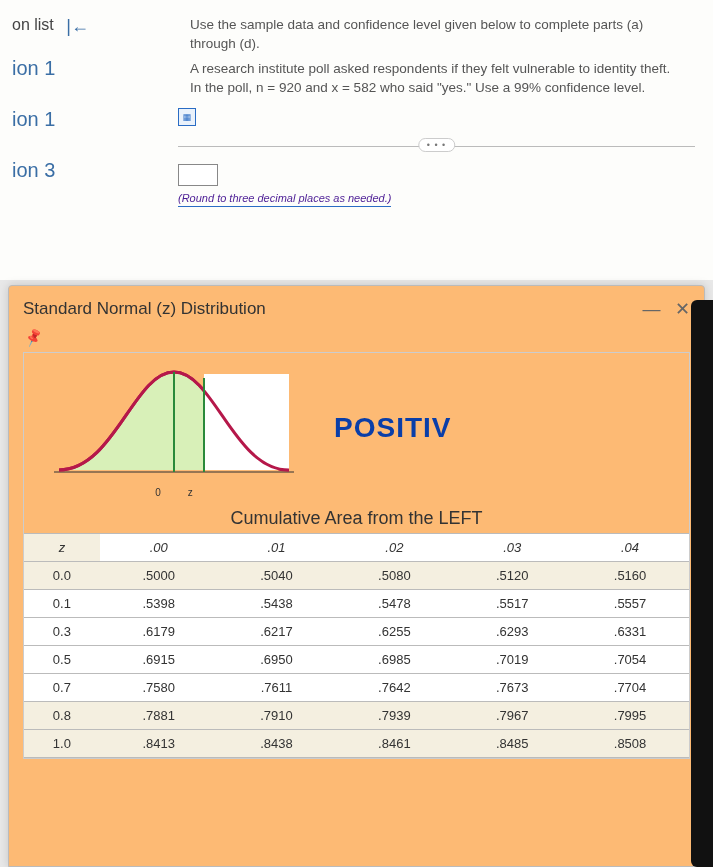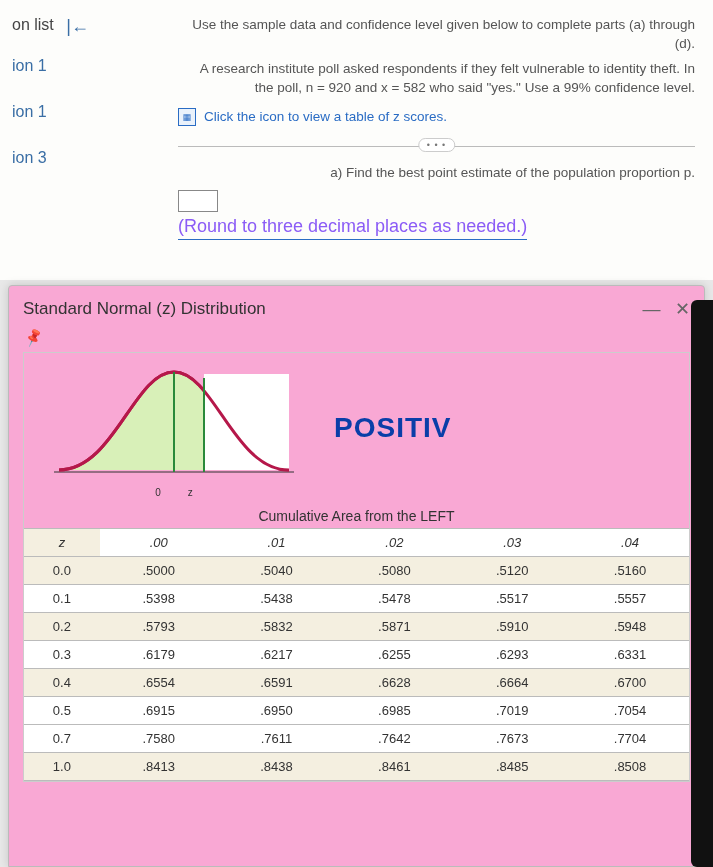--- a/index.html
+++ b/index.html
@@ -18,45 +18,45 @@
     height: 280px;
     display: flex;
   }
   .sidebar {
     width: 160px;
     padding: 10px 0;
     color: #555;
     font-size: 15px;
   }
   .sidebar-title { padding: 6px 12px; font-size: 16px; color: #444; }
-  .sidebar-item { padding: 14px 12px; color: #3a6ea5; font-size: 16px; }
+  .sidebar-item { padding: 14px 12px; color: #3a6ea5; font-size: 20px; }
   .collapse-icon { display:inline-block; margin-left:8px; color:#3a6ea5; font-size:18px; vertical-align:top; }
   .main {
     flex: 1;
     padding: 10px 18px;
     font-size: 13.5px;
     color: #555;
   }
-  .main p { margin: 6px 0; line-height: 1.4; text-align: right; }
+  .main p { margin: 6px 12px; line-height: 1.4; }
   .z-link { color: #2a6cc4; display:flex; align-items:center; gap:8px; margin:10px 0; }
   .z-icon { width:18px; height:18px; border:1px solid #2a6cc4; background:#eaf2fb; display:flex; align-items:center; justify-content:center; font-size:9px; }
   .hr-wrap { position:relative; height:20px; margin:8px 0; }
   .hr-line { border-top:1px solid #bbb; position:absolute; left:0; right:0; top:10px; }
   .hr-expand { position:absolute; left:50%; top:2px; transform:translateX(-50%); background:#fff; border:1px solid #ccc; border-radius:10px; font-size:9px; padding:1px 8px; color:#777; letter-spacing:1px;}
   .part-a { margin-top:8px; }
   .ans-box { width:40px; height:22px; border:1px solid #888; margin:8px 0 4px 0; background:#fff; }
-  .round-note { font-size:18px; color:#8b5cf6; border-bottom:1px solid #2a6cc4; display:inline-block; padding-bottom:2px;}
+  .round-note { font-size:11px; color:#4c1d95; border-bottom:1px solid #2a6cc4; display:inline-block; padding-bottom:2px;font-style:italic;}
 
   .modal {
     position: absolute;
     top: 285px;
     left: 8px;
     right: 8px;
     bottom: 0;
-    background: #f9a8d4;
+    background: #fdba74;
     border: 1px solid #bbb;
     border-radius: 4px 4px 0 0;
     box-shadow: 0 0 10px rgba(0,0,0,.15);
     padding: 12px 14px;
     overflow: hidden;
   }
   .modal-header { display:flex; justify-content:space-between; align-items:center; margin-bottom:6px;}
   .modal-title { font-size: 17px; color:#333; }
   .modal-controls span { color:#666; font-size:18px; margin-left:10px; cursor:pointer; }
   .pin-icon { font-size:14px; color:#666; margin:4px 0 2px 2px; display:inline-block; transform:rotate(-20deg);}
@@ -69,21 +69,21 @@
   .curve-row { display:flex; align-items:center; gap:30px; padding:0 20px; }
   .curve-box { width:260px; }
   .positiv {
     font-size: 28px;
     font-weight: bold;
     color: #0a3ea8;
     letter-spacing: 1px;
   }
   .axis-labels { text-align:center; font-size:10px; color:#333; margin-top:-4px;}
   .axis-labels span { margin: 0 12px; }
-  .cum-title { text-align:center; font-size:14px; color:#333; margin:10px 0 4px; }
+  .cum-title { text-align:center; font-size:18px; color:#333; margin:10px 0 4px; }
   table.z {
     border-collapse: collapse;
     width: 100%;
     font-size: 13px;
     color:#333;
   }
   table.z th, table.z td {
     border-top:1px solid #bbb;
     padding: 6px 4px;
     text-align:center;
@@ -107,27 +107,25 @@
     <div class="sidebar-item">ion 1</div>
     <div class="sidebar-item">ion 1</div>
     <div class="sidebar-item">ion 3</div>
   </div>
 
   <div class="main">
     <p>Use the sample data and confidence level given below to complete parts (a) through (d).</p>
     <p>A research institute poll asked respondents if they felt vulnerable to identity theft. In the poll, n = 920 and x = 582 who said "yes." Use a 99% confidence level.</p>
     <div class="z-link">
       <span class="z-icon">▦</span>
-      <span>Click the icon to view a table of z scores.</span>
     </div>
     <div class="hr-wrap">
       <div class="hr-line"></div>
       <div class="hr-expand">• • •</div>
     </div>
-    <p class="part-a">a) Find the best point estimate of the population proportion p.</p>
     <div class="ans-box"></div>
     <span class="round-note">(Round to three decimal places as needed.)</span>
   </div>
 </div>
 
 <div class="modal">
   <div class="modal-header">
     <div class="modal-title">Standard Normal (z) Distribution</div>
     <div class="modal-controls">
       <span>—</span>
@@ -178,59 +176,51 @@
             <td>.5160</td>
           </tr>
           <tr class="plain">
             <td>0.1</td>
             <td>.5398</td>
             <td>.5438</td>
             <td>.5478</td>
             <td>.5517</td>
             <td>.5557</td>
           </tr>
-          <tr class="tint">
-            <td>0.2</td>
-            <td>.5793</td>
-            <td>.5832</td>
-            <td>.5871</td>
-            <td>.5910</td>
-            <td>.5948</td>
-          </tr>
           <tr class="plain">
             <td>0.3</td>
             <td>.6179</td>
             <td>.6217</td>
             <td>.6255</td>
             <td>.6293</td>
             <td>.6331</td>
           </tr>
-          <tr class="tint">
-            <td>0.4</td>
-            <td>.6554</td>
-            <td>.6591</td>
-            <td>.6628</td>
-            <td>.6664</td>
-            <td>.6700</td>
-          </tr>
           <tr class="plain">
             <td>0.5</td>
             <td>.6915</td>
             <td>.6950</td>
             <td>.6985</td>
             <td>.7019</td>
             <td>.7054</td>
           </tr>
           <tr class="plain">
             <td>0.7</td>
             <td>.7580</td>
             <td>.7611</td>
             <td>.7642</td>
             <td>.7673</td>
             <td>.7704</td>
+          </tr>
+          <tr class="tint">
+            <td>0.8</td>
+            <td>.7881</td>
+            <td>.7910</td>
+            <td>.7939</td>
+            <td>.7967</td>
+            <td>.7995</td>
           </tr>
           <tr class="tint">
             <td>1.0</td>
             <td>.8413</td>
             <td>.8438</td>
             <td>.8461</td>
             <td>.8485</td>
             <td>.8508</td>
           </tr>
         </tbody>

